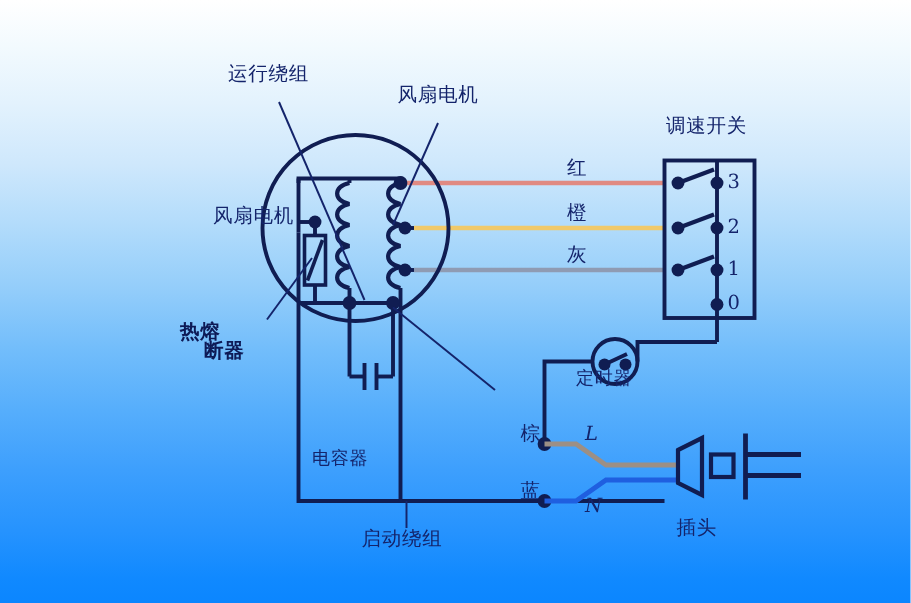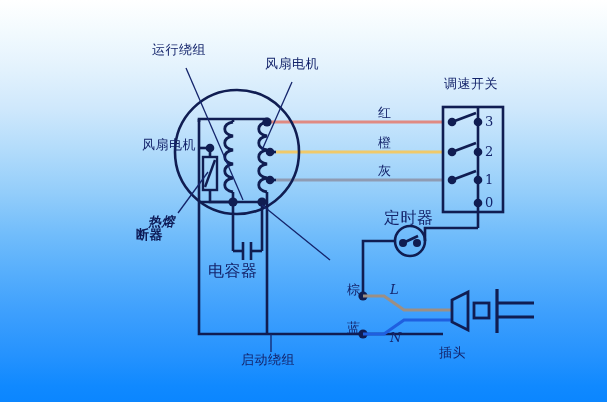--- a/index.html
+++ b/index.html
@@ -27,21 +27,21 @@
   #wires{position:absolute;left:0;top:0;width:607px;height:402px;}
   .lbl{
     position:absolute;
     color:#14246b;
     font-size:13px;
     line-height:1;
     white-space:nowrap;
     letter-spacing:0.5px;
   }
   .lbl.bold{font-weight:bold;color:#0d1a56;}
-  .lbl.sm{font-size:16px;}
+  .lbl.sm{font-size:12px;margin-top:36px;}
   .lbl.num{font-size:13px;color:#14246b;font-family:"DejaVu Serif","Liberation Serif",serif;}
   .lbl.ital{font-style:italic;font-family:"DejaVu Serif","Liberation Serif",serif;font-size:13px;}
 </style>
 </head>
 <body>
 
 <div id="stage">
 
   <svg id="wires" viewBox="0 0 607 402">
 
@@ -147,30 +147,30 @@
   </svg>
 
   <div class="lbl" style="left:152px;top:43px;">运行绕组</div>
 
   <div class="lbl" style="left:265px;top:57px;">风扇电机</div>
 
   <div class="lbl" style="left:444px;top:78px;font-family:Liberation Mono, monospace;">调速开关</div>
 
   <div class="lbl" style="left:106px;top:138px;margin-left:36px;">风扇电机</div>
 
-  <div class="lbl bold" style="left:148px;top:215px;font-style:italic;">热熔</div>
+  <div class="lbl bold" style="left:120px;top:215px;">热熔</div>
   <div class="lbl bold" style="left:136px;top:228px;">断器</div>
 
   <div class="lbl sm" style="left:208px;top:263px;">电容器</div>
 
-  <div class="lbl" style="left:241px;top:353px;">启动绕组</div>
+  <div class="lbl" style="left:241px;top:353px;font-family:Liberation Mono, monospace;">启动绕组</div>
 
   <div class="lbl sm" style="left:384px;top:210px;">定时器</div>
 
-  <div class="lbl" style="left:439px;top:346px;">插头</div>
+  <div class="lbl" style="left:451px;top:346px;">插头</div>
 
   <div class="lbl" style="left:378px;top:106px;">红</div>
   <div class="lbl" style="left:378px;top:136px;">橙</div>
   <div class="lbl" style="left:378px;top:164px;">灰</div>
 
   <div class="lbl" style="left:347px;top:283px;">棕</div>
   <div class="lbl" style="left:347px;top:321px;">蓝</div>
 
   <div class="lbl ital" style="left:390px;top:283px;">L</div>
   <div class="lbl ital" style="left:390px;top:331px;">N</div>

